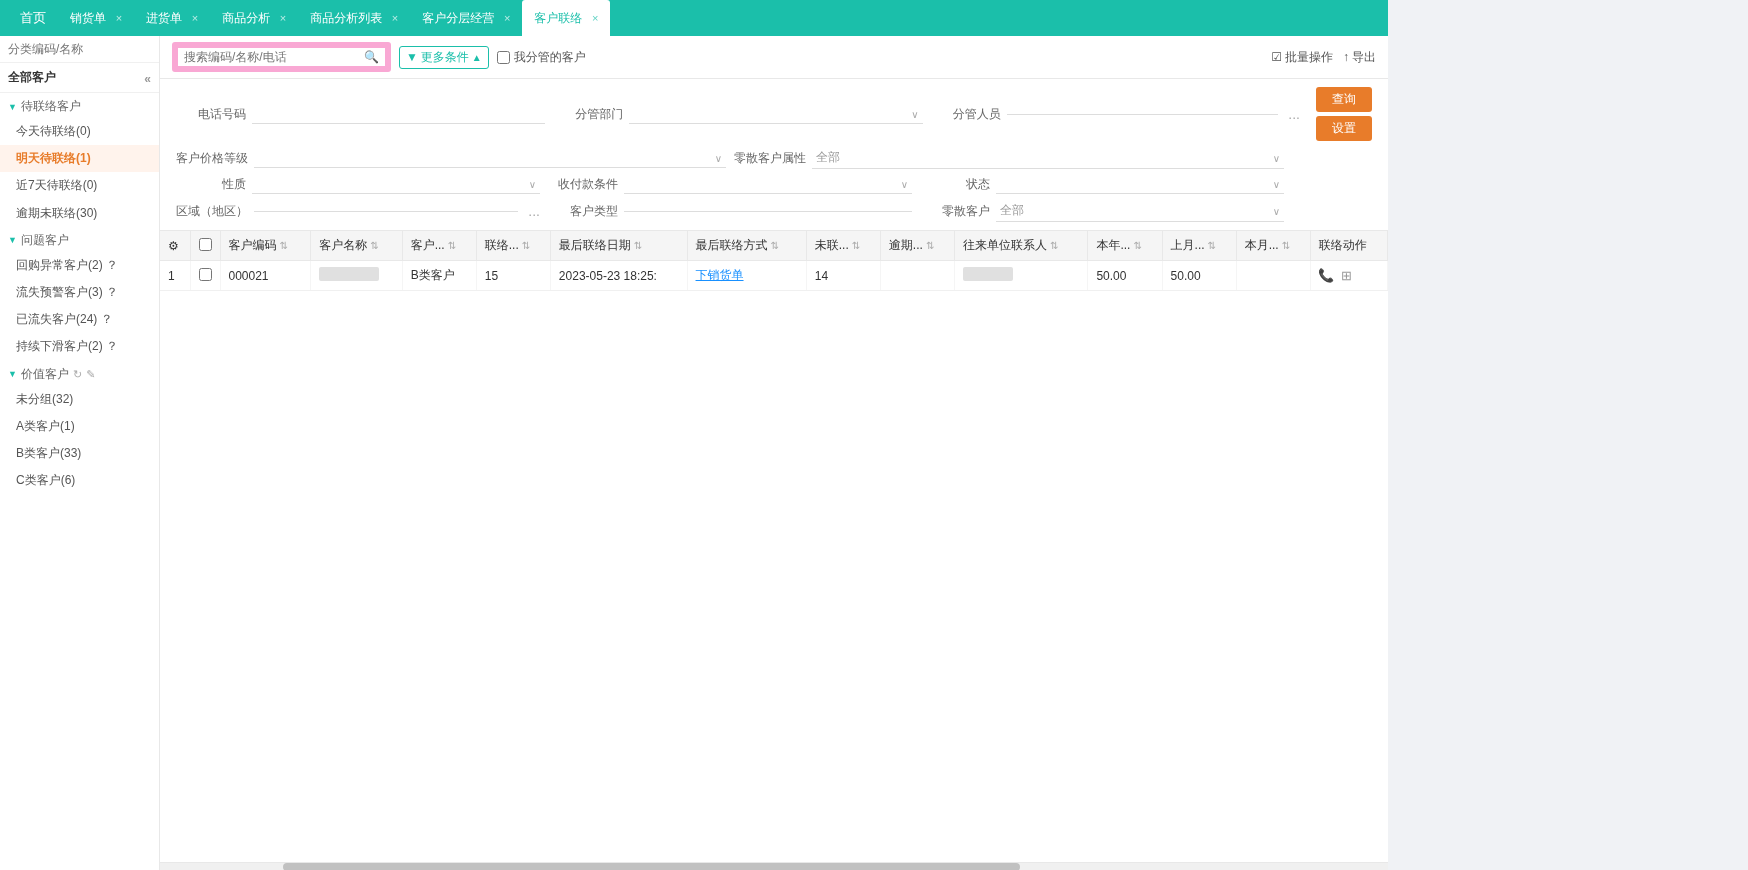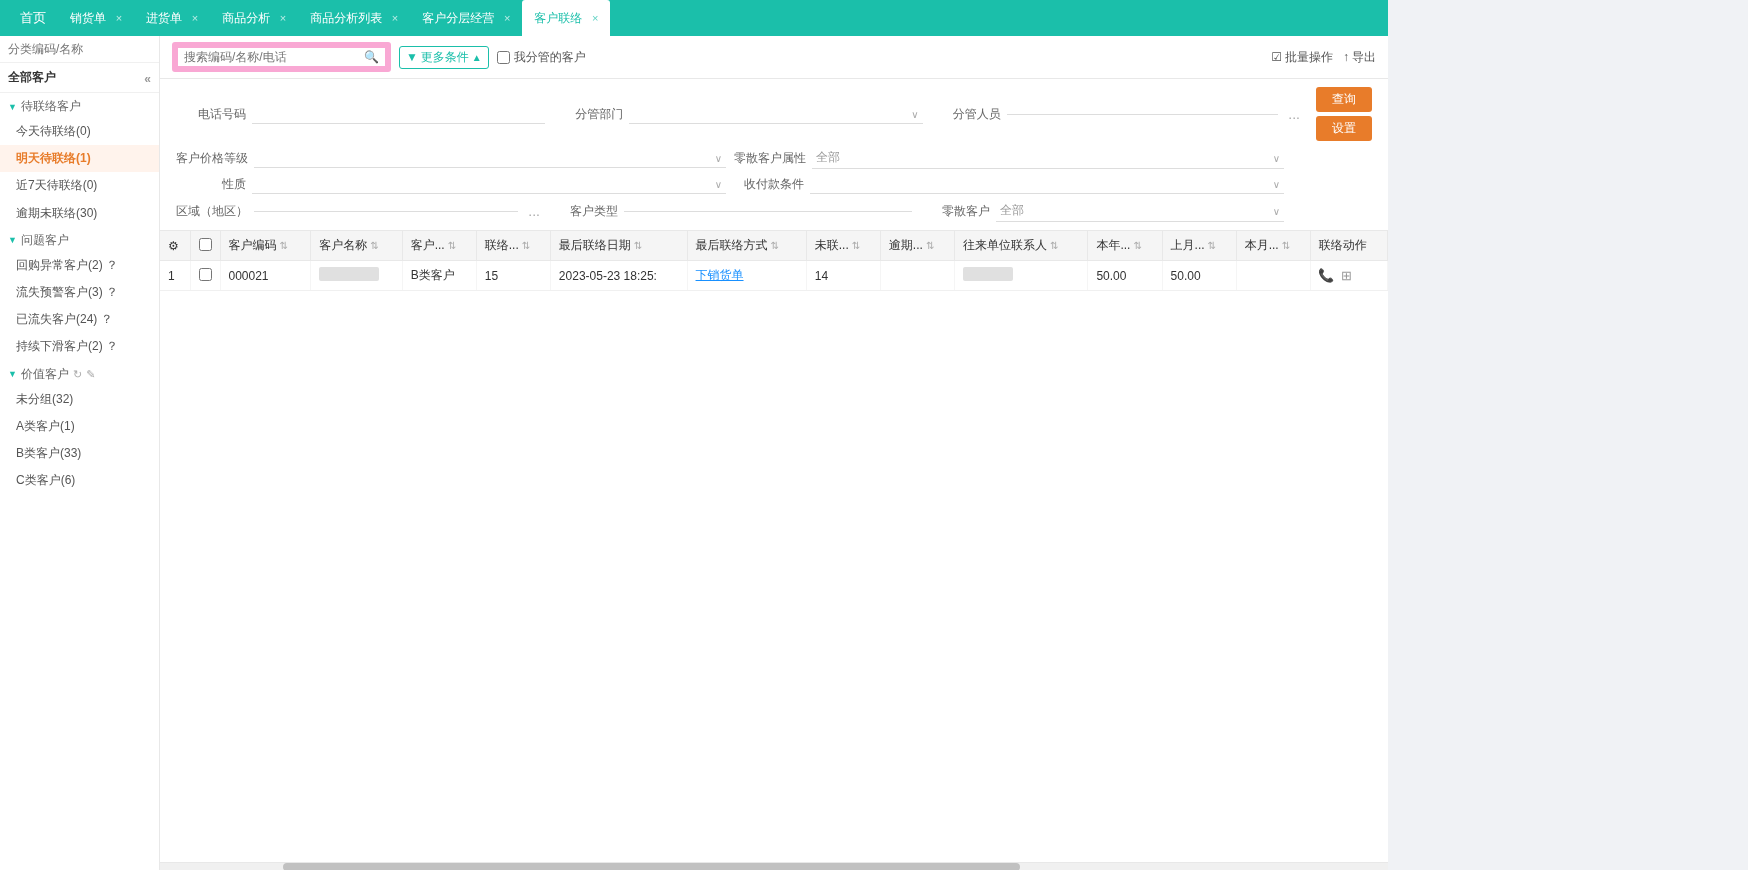--- a/index.html
+++ b/index.html
@@ -464,20 +464,27 @@
         <div class="filter-row">
           <div class="filter-item">
             <span class="filter-label">性质</span>
             <div class="filter-select">
               <span></span>
                 <span class="chevron-down"></span>
             </div>
           </div>
           <div class="filter-item">
             <span class="filter-label">收付款条件</span>
+            <div class="filter-select">
+              <span></span>
+                <span class="chevron-down"></span>
+            </div>
+          </div>
+          <div class="filter-item">
+            <span class="filter-label">状态</span>
             <div class="filter-select">
               <span></span>
                 <span class="chevron-down"></span>
             </div>
           </div>
           <div style="width: 80px;"></div>
         </div>
 
         <div class="filter-row">
           <div class="filter-item">

